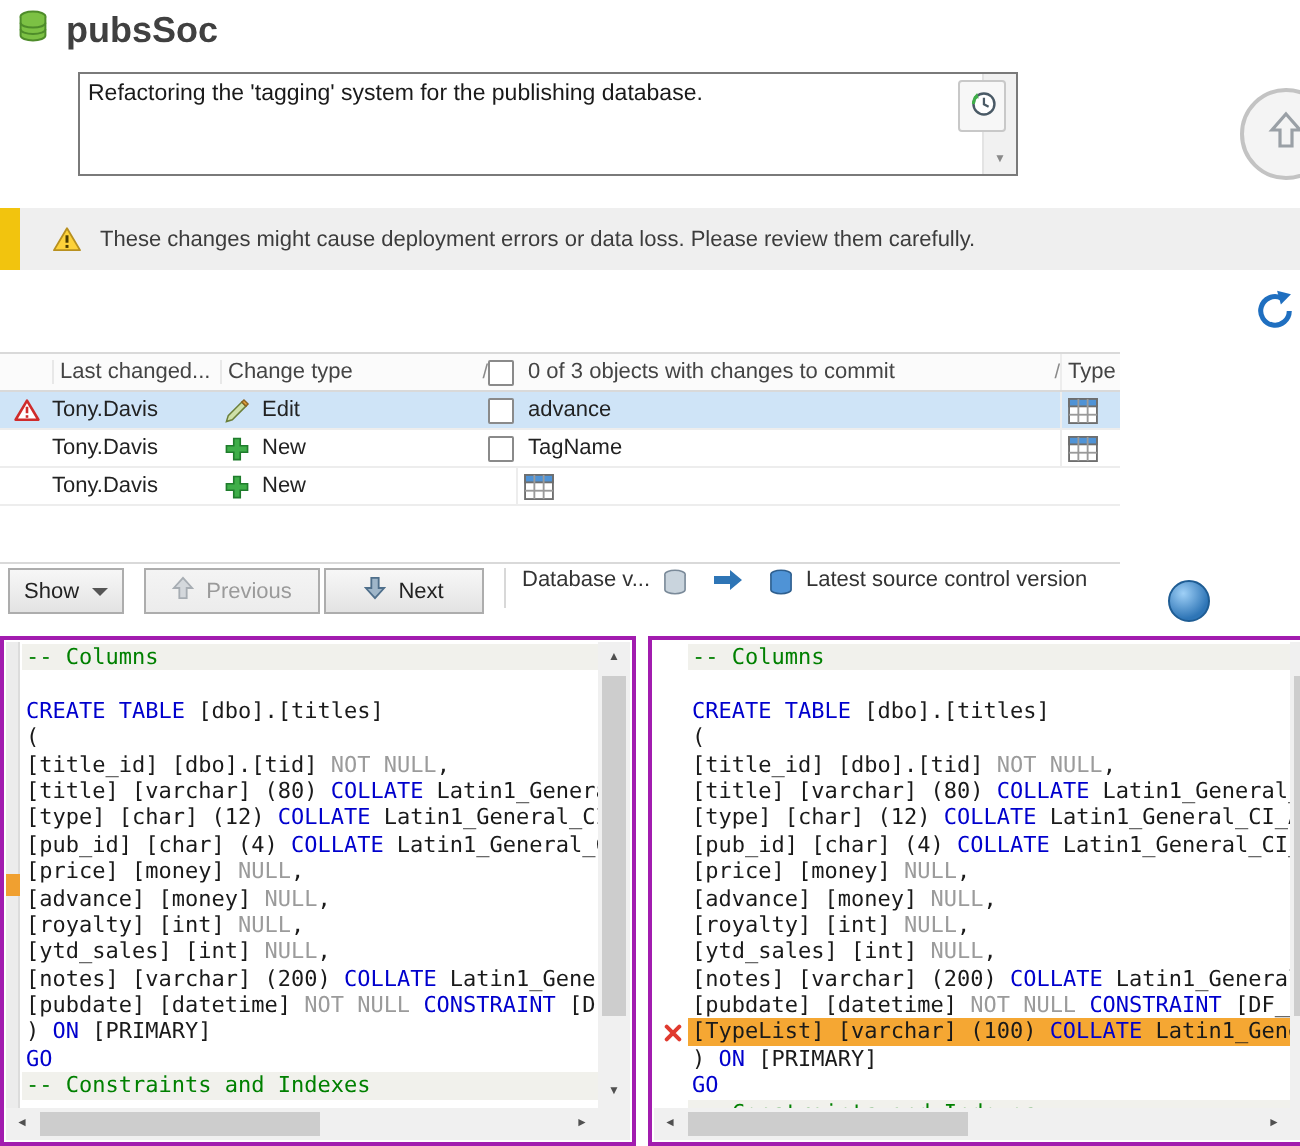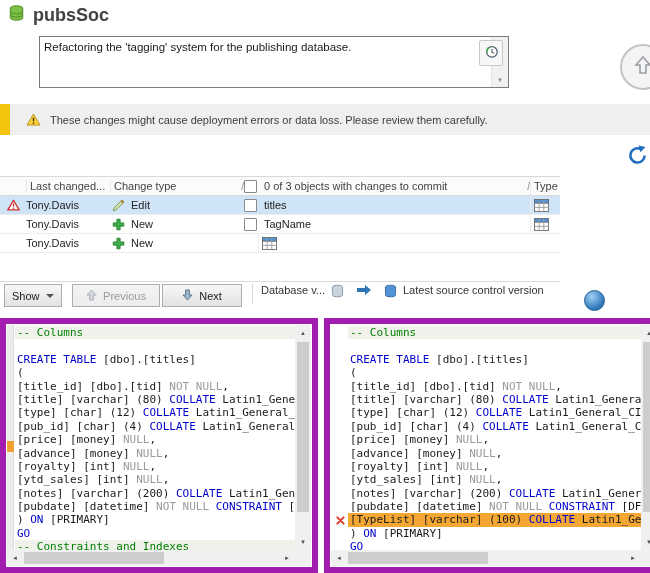--- a/index.html
+++ b/index.html
@@ -55,21 +55,21 @@
   .prev-btn{margin-left:10px;width:88px;}
   .next-btn{margin-left:2px;width:80px;}
   .tb-divider{width:1px;height:20px;background:#d8d8d8;margin:0 8px 0 10px;}
   .tb-label{font-size:11px;color:#333;white-space:nowrap;}
   .tb-icon{display:flex;align-items:center;margin:0 6px;}
   .blue-ball{position:absolute;right:-5px;top:6px;width:21px;height:21px;border-radius:50%;
        background:radial-gradient(circle at 35% 30%, #9fd0f7, #2e75b6 70%);border:1px solid #1f5documentElement;border:1px solid #1f5d94;}
 
   
   .diff{position:absolute;left:0;top:318px;width:650px;height:255px;overflow:hidden;}
-  .pane{position:absolute;top:0;height:255px;background:#fff;border:6px solid #a21caf;padding-left:32px;}
+  .pane{position:absolute;top:0;height:255px;background:#fff;border:2px solid #a21caf;padding-left:32px;}
   .pane-left{left:0;width:318px;}
   .pane-right{left:324px;width:340px;}
   .overview-strip{position:absolute;left:1px;top:1px;bottom:17px;width:7px;background:#ececec;border-right:1px solid #dcdcdc;}
   .overview-marker{position:absolute;left:0;top:116px;width:7px;height:11px;background:#f0a030;}
   .code-area{position:absolute;top:2px;bottom:17px;overflow:hidden;}
   .pane-left .code-area{left:9px;right:17px;}
   .pane-right .code-area{left:2px;right:17px;}
   .code-line{display:flex;height:13.4px;line-height:13.4px;font-family:"DejaVu Sans Mono",monospace;font-size:11px;}
   .code-line .gut{flex:0 0 16px;display:flex;align-items:center;justify-content:center;}
   .code-line .txt{flex:1 1 auto;white-space:pre;overflow:hidden;padding-left:2px;}
@@ -183,21 +183,21 @@
               <svg width="13" height="13" viewBox="0 0 16 16">
                 <path d="M1.5 14.5 L2.6 10.9 L11 2.5 L13.5 5 L5.1 13.4 Z" fill="#cfe0a8" stroke="#6b7f3a" stroke-width="0.9"></path>
                 <path d="M11 2.5 L12.3 1.2 L14.8 3.7 L13.5 5 Z" fill="#e8a33d" stroke="#8a6422" stroke-width="0.9"></path>
               </svg>
             </span>
             <span>Edit</span>
           </div>
           <div class="c-slash"></div>
           <div class="c-obj">
             <span class="checkbox"></span>
-            <span>titles</span>
+            <span>advance</span>
           </div>
           <div class="c-slash2"></div>
           <div class="c-tcol">
             <svg width="15" height="13" viewBox="0 0 16 14">
               <rect x="0.5" y="0.5" width="15" height="13" fill="#fff" stroke="#6e6e6e"></rect>
               <rect x="0.5" y="0.5" width="15" height="4" fill="#4f93d6" stroke="#6e6e6e"></rect>
               <line x1="5.5" y1="0.5" x2="5.5" y2="13.5" stroke="#9a9a9a"></line>
               <line x1="10.5" y1="0.5" x2="10.5" y2="13.5" stroke="#9a9a9a"></line>
               <line x1="0.5" y1="9" x2="15.5" y2="9" stroke="#9a9a9a"></line>
             </svg>

